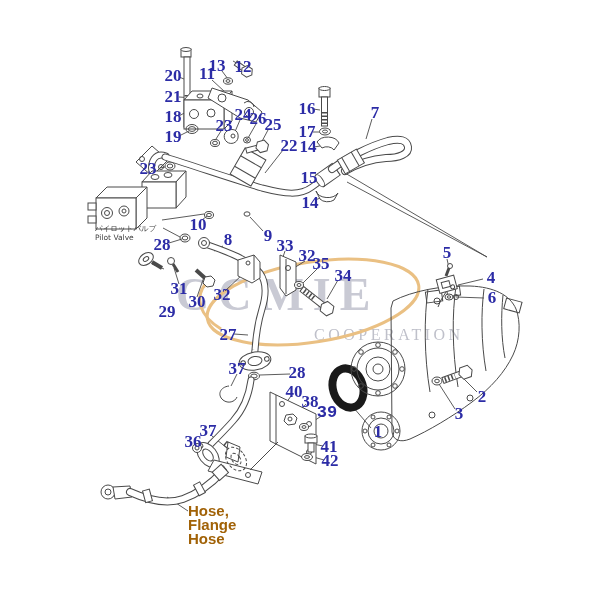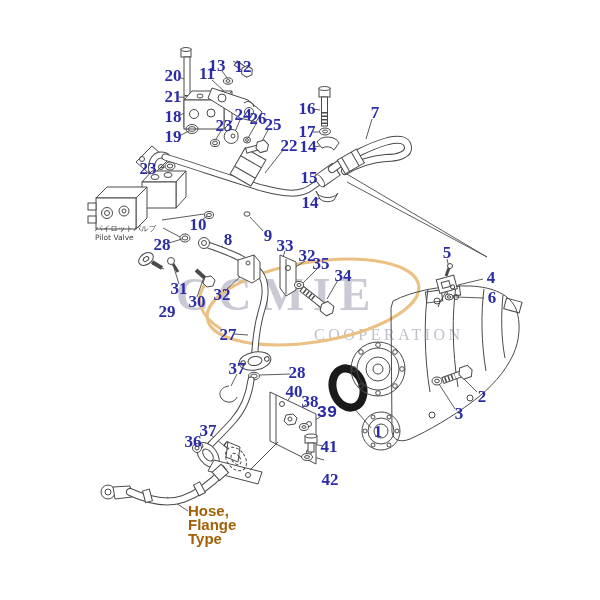--- a/index.html
+++ b/index.html
@@ -414,21 +414,21 @@
   </svg>
 
   <div class="pilot-note">
     <div>パイロットバルブ</div>
     <div>Pilot Valve</div>
   </div>
 
   <div class="hose-note">
     <div>Hose,</div>
     <div>Flange</div>
-    <div>Type</div>
+    <div>Hose</div>
   </div>
 
   <div id="labels">
       <div class="part-label" style="left: 378px; top: 432px;">1</div>
       <div class="part-label" style="left: 482px; top: 397px;">2</div>
       <div class="part-label" style="left: 459px; top: 414px;">3</div>
       <div class="part-label" style="left: 491px; top: 278px;">4</div>
       <div class="part-label" style="left: 447px; top: 253px;">5</div>
       <div class="part-label" style="left: 492px; top: 298px;">6</div>
       <div class="part-label" style="left: 375px; top: 113px;">7</div>
@@ -464,15 +464,15 @@
       <div class="part-label" style="left: 285px; top: 246px;">33</div>
       <div class="part-label" style="left: 343px; top: 276px;">34</div>
       <div class="part-label" style="left: 321px; top: 264px;">35</div>
       <div class="part-label" style="left: 193px; top: 442px;">36</div>
       <div class="part-label" style="left: 237px; top: 369px;">37</div>
       <div class="part-label" style="left: 208px; top: 431px;">37</div>
       <div class="part-label" style="left: 310px; top: 402px; text-align: center;">38</div>
       <div class="part-label" style="left: 327px; top: 412px; font-family: Liberation Mono, monospace;">39</div>
       <div class="part-label" style="left: 294px; top: 392px;">40</div>
       <div class="part-label" style="left: 329px; top: 447px;">41</div>
-      <div class="part-label" style="left: 330px; top: 461px; margin-top: 19px;">42</div>
+      <div class="part-label" style="left: 330px; top: 461px;">42</div>
     </div>
 </div>
 
 </body></html>

